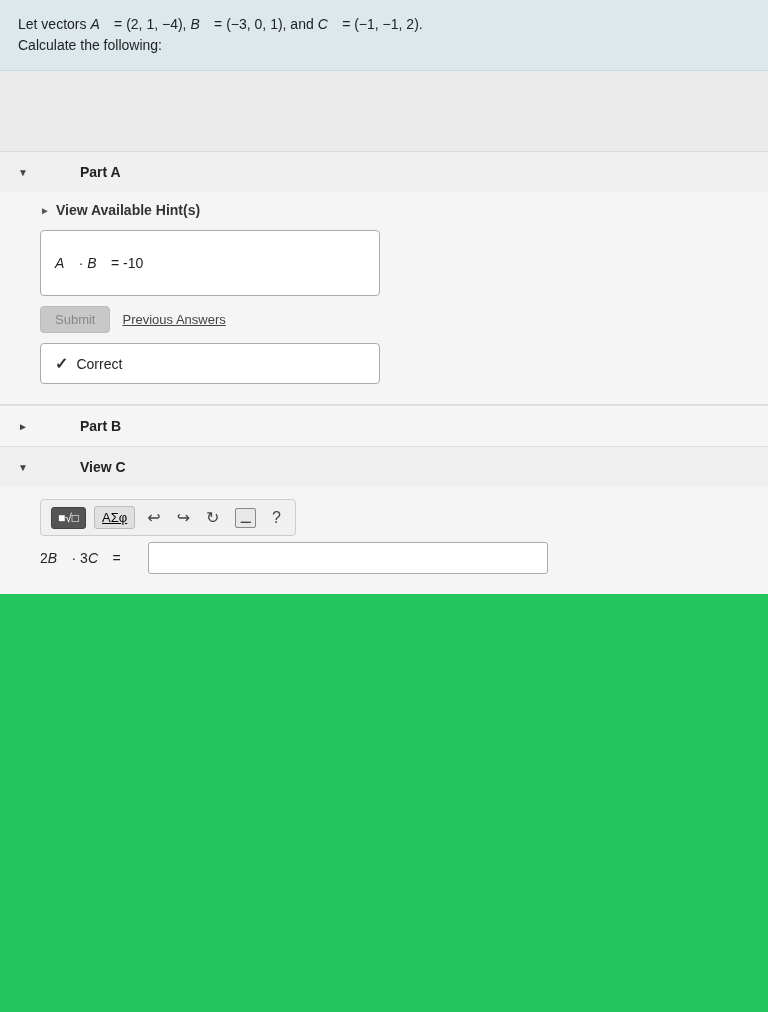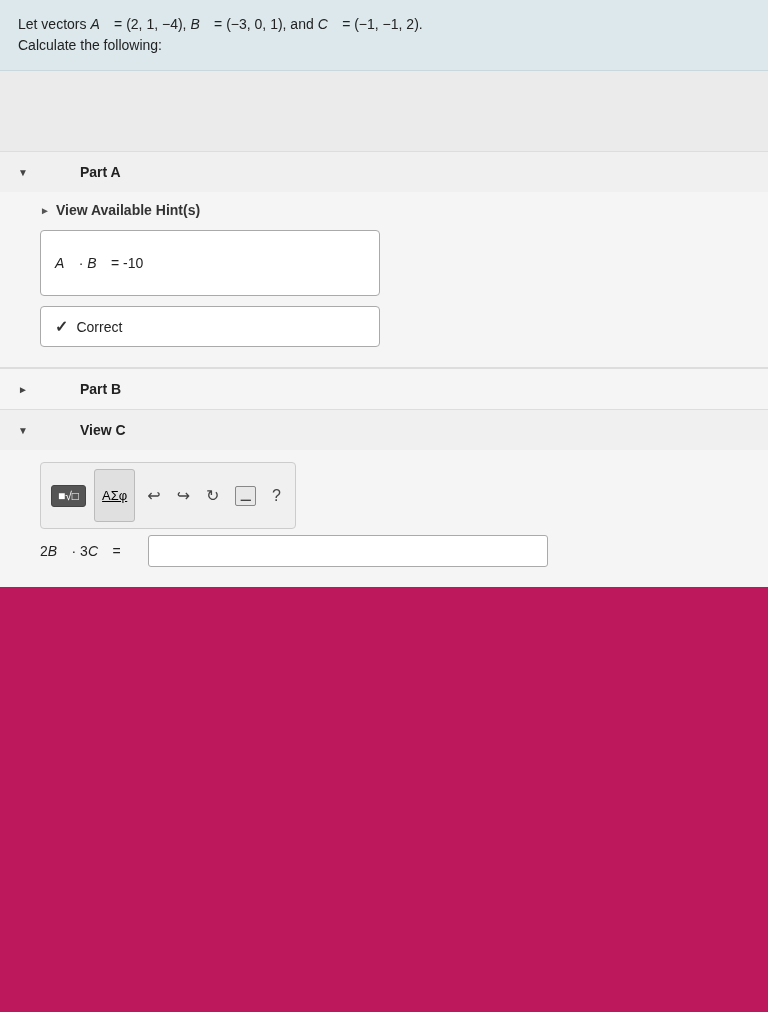--- a/index.html
+++ b/index.html
@@ -11,21 +11,21 @@
     body {
       font-family: Arial, sans-serif;
       background-color: #e8e8e8;
       width: 768px;
       min-height: 1012px;
     }
 
     .page-container {
       width: 768px;
       min-height: 1012px;
-      background-color: #be185d;
+      background-color: #22c55e;
     }
 
     .header-section {
       background-color: #dce8ec;
       padding: 14px 18px 14px 18px;
       border-bottom: 1px solid #c8d8dc;
     }
 
     .header-text {
       font-size: 14px;
@@ -175,21 +175,21 @@
 
     .part-c-body {
       padding: 12px 30px 20px 40px;
       background-color: #f5f5f5;
     }
 
     .toolbar-btn {
       background-color: #e0e0e0;
       border: 1px solid #bbb;
       border-radius: 3px;
-      padding: 18px 7px;
+      padding: 3px 7px;
       font-size: 13px;
       cursor: pointer;
       display: inline-flex;
       align-items: center;
       gap: 2px;
       text-decoration: underline;
     }
 
     .toolbar-btn-matrix {
       background-color: #555;
@@ -278,20 +278,24 @@
 
         
         <div class="answer-box">
           <span class="answer-box-label">
             <em>A⃗</em> · <em>B⃗</em> =<span> -10</span>
           </span>
         </div>
         <br>
 
         
+        <div class="submit-row">
+          <button class="submit-btn">Submit</button>
+          <a class="prev-answers-link">Previous Answers</a>
+        </div>
 
         
         <div class="correct-box">
           <span class="check-icon">✓</span>
           <span>Correct</span>
         </div>
 
       </div>
     </div>
 

